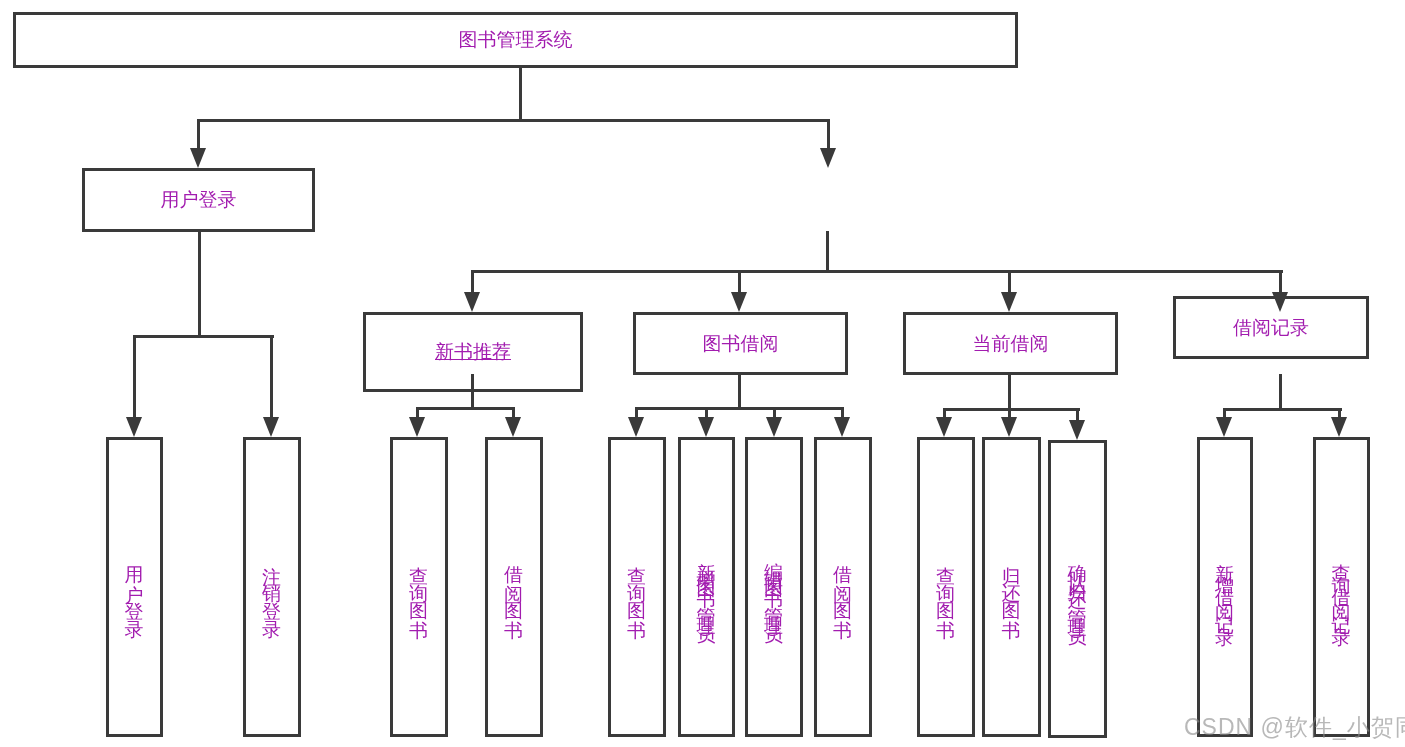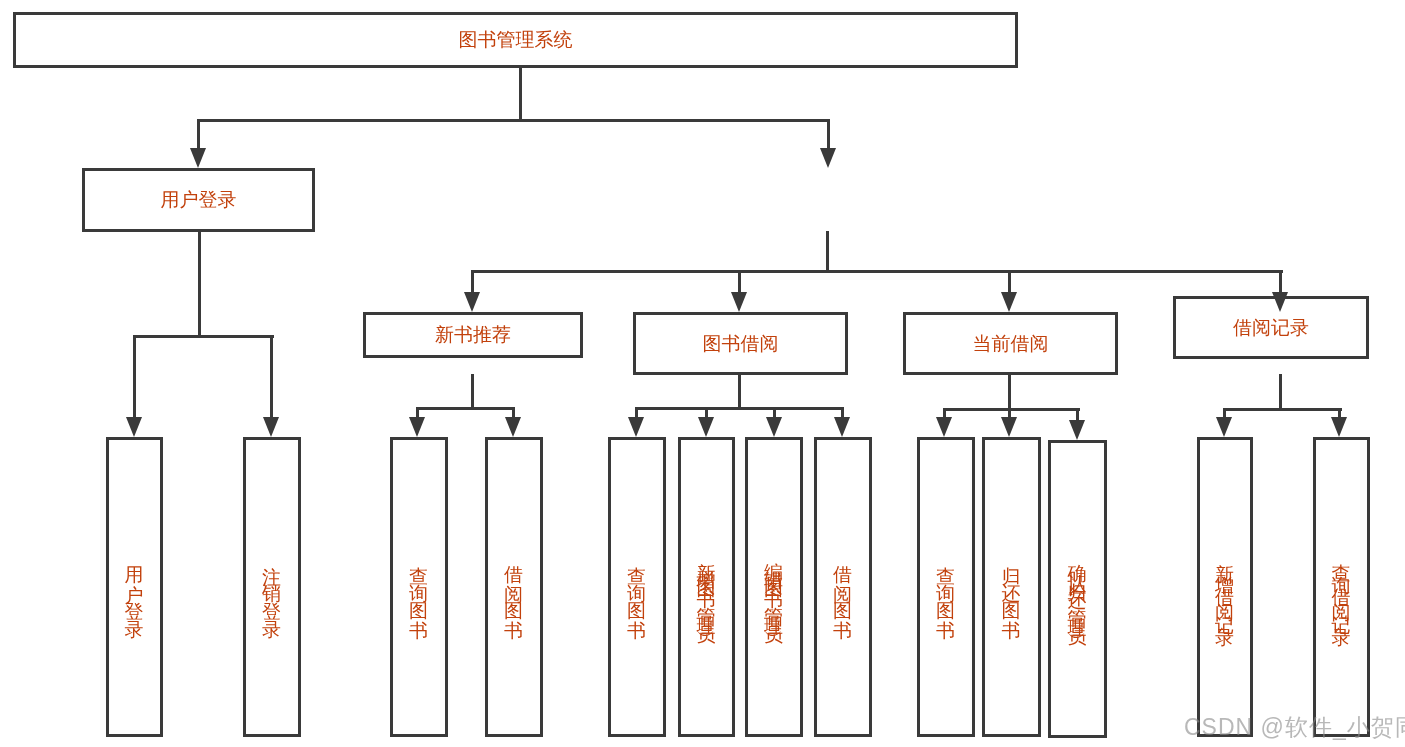--- a/index.html
+++ b/index.html
@@ -3,21 +3,21 @@
 <meta charset="utf-8">
 <style>
   html,body{margin:0;padding:0;background:#fff;}
   #stage{
     position:relative;width:1405px;height:747px;background:#ffffff;overflow:hidden;
     font-family:"Liberation Sans","DejaVu Sans",sans-serif;color:#222;
   }
   .box{
     position:absolute;box-sizing:border-box;border:3px solid #3a3a3a;background:#fff;
     display:flex;align-items:center;justify-content:center;
-    font-size:19px;color:#c2410c;text-align:center;
+    font-size:19px;color:#a21caf;text-align:center;
   }
   .vbox{
     writing-mode:vertical-rl;text-orientation:mixed;
     letter-spacing:18px;line-height:1;
   }
   .vbox.mid{letter-spacing:13px;}
   .vbox.long{letter-spacing:9px;}
   .hline,.vline{position:absolute;background:#3a3a3a;}
   .hline{height:3px;}
   .vline{width:3px;}
@@ -33,21 +33,21 @@
 </style>
 </head>
 <body>
 
 <div id="stage">
 
   <div class="box" style="left:13px;top:12px;width:1005px;height:56px;">图书管理系统</div>
 
   <div class="box" style="left:82px;top:168px;width:233px;height:64px;">用户登录</div>
 
-  <div class="box" style="left:363px;top:312px;width:220px;height:46px;">新书推荐</div>
+  <div class="box" style="left:363px;top:312px;width:220px;height:80px;text-decoration:underline;">新书推荐</div>
   <div class="box" style="left:903px;top:312px;width:215px;height:63px;">当前借阅</div>
   <div class="box" style="left:633px;top:312px;width:215px;height:63px;">图书借阅</div>
   <div class="box" style="left:1173px;top:296px;width:196px;height:63px;">借阅记录</div>
 
   <div class="box vbox" style="left:106px;top:437px;width:57px;height:300px;">用户登录</div>
   <div class="box vbox" style="left:243px;top:437px;width:58px;height:300px;">注销登录</div>
 
   <div class="box vbox" style="left:390px;top:437px;width:58px;height:300px;">查询图书</div>
   <div class="box vbox" style="left:485px;top:437px;width:58px;height:300px;">借阅图书</div>
 

